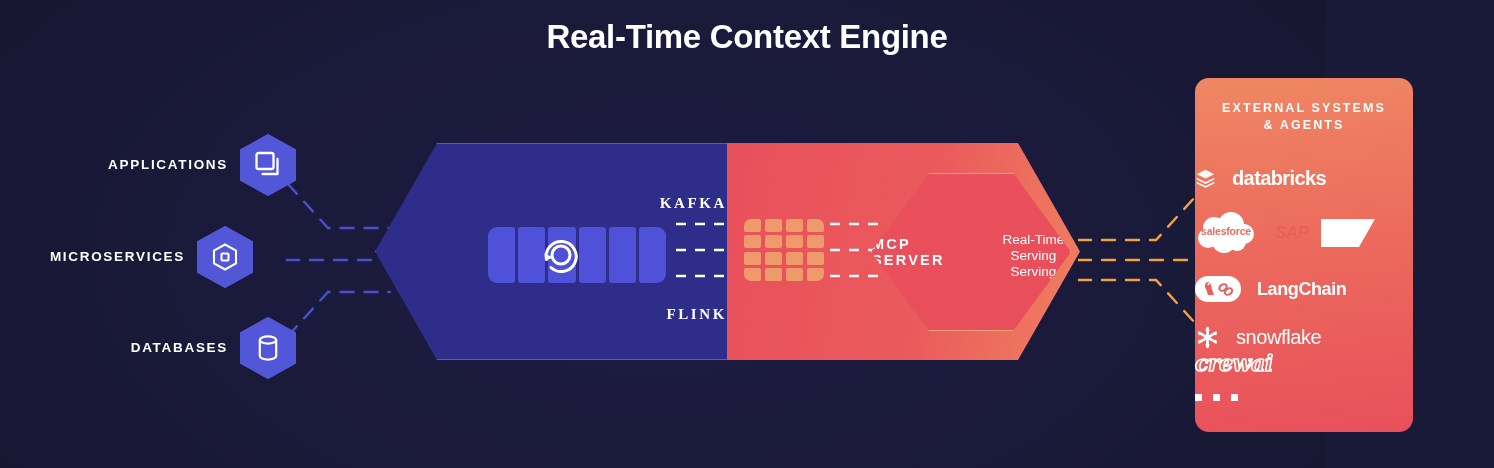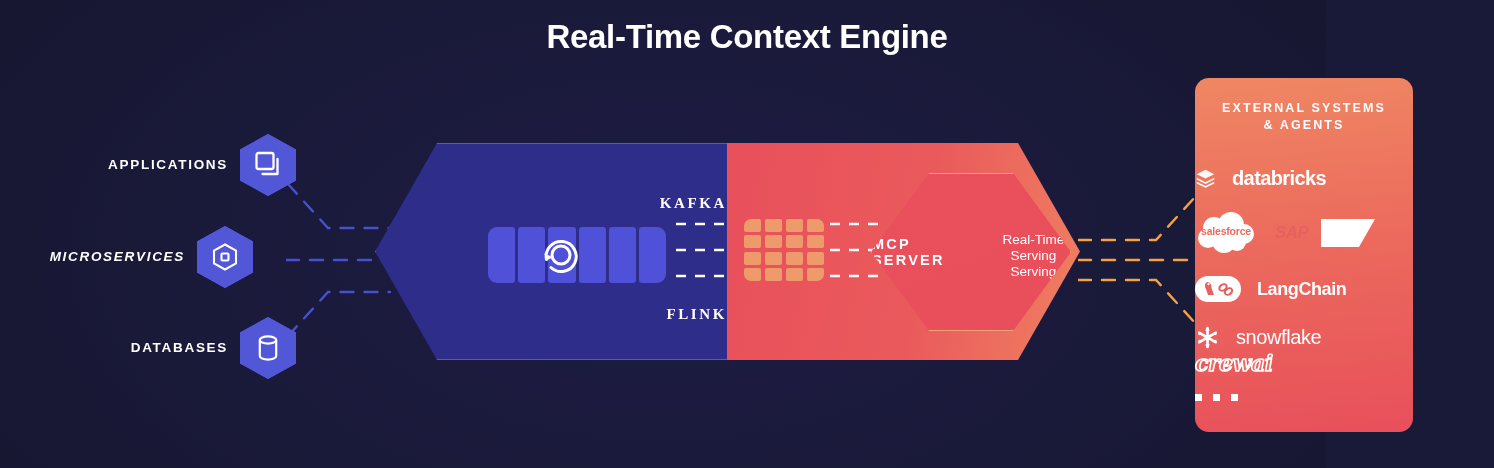--- a/index.html
+++ b/index.html
@@ -17,21 +17,21 @@
     position:absolute; top:18px; left:0; width:1494px; text-align:center;
     color:#ffffff; font-size:33px; font-weight:bold; letter-spacing:-0.3px;
   }
 
   
   .src-label{
     position:absolute; color:#ffffff; font-size:13.5px; font-weight:bold;
     letter-spacing:1.7px; text-align:right; white-space:nowrap;
   }
   #lbl-apps{ left:0; width:228px; top:157px; }
-  #lbl-micro{ left:0; width:185px; top:249px;font-style:italic; }
+  #lbl-micro{ left:0; width:185px; top:249px; }
   #lbl-db{ left:0; width:228px; top:340px; }
 
   
   .hexicon{
     position:absolute; width:56px; height:62px; background:#5257d8;
     clip-path: polygon(50% 0%, 100% 25%, 100% 75%, 50% 100%, 0% 75%, 0% 25%);
     display:flex; align-items:center; justify-content:center;
   }
   .hexicon::before{
     content:""; position:absolute; inset:-3px; background:#5257d8; z-index:-1;

